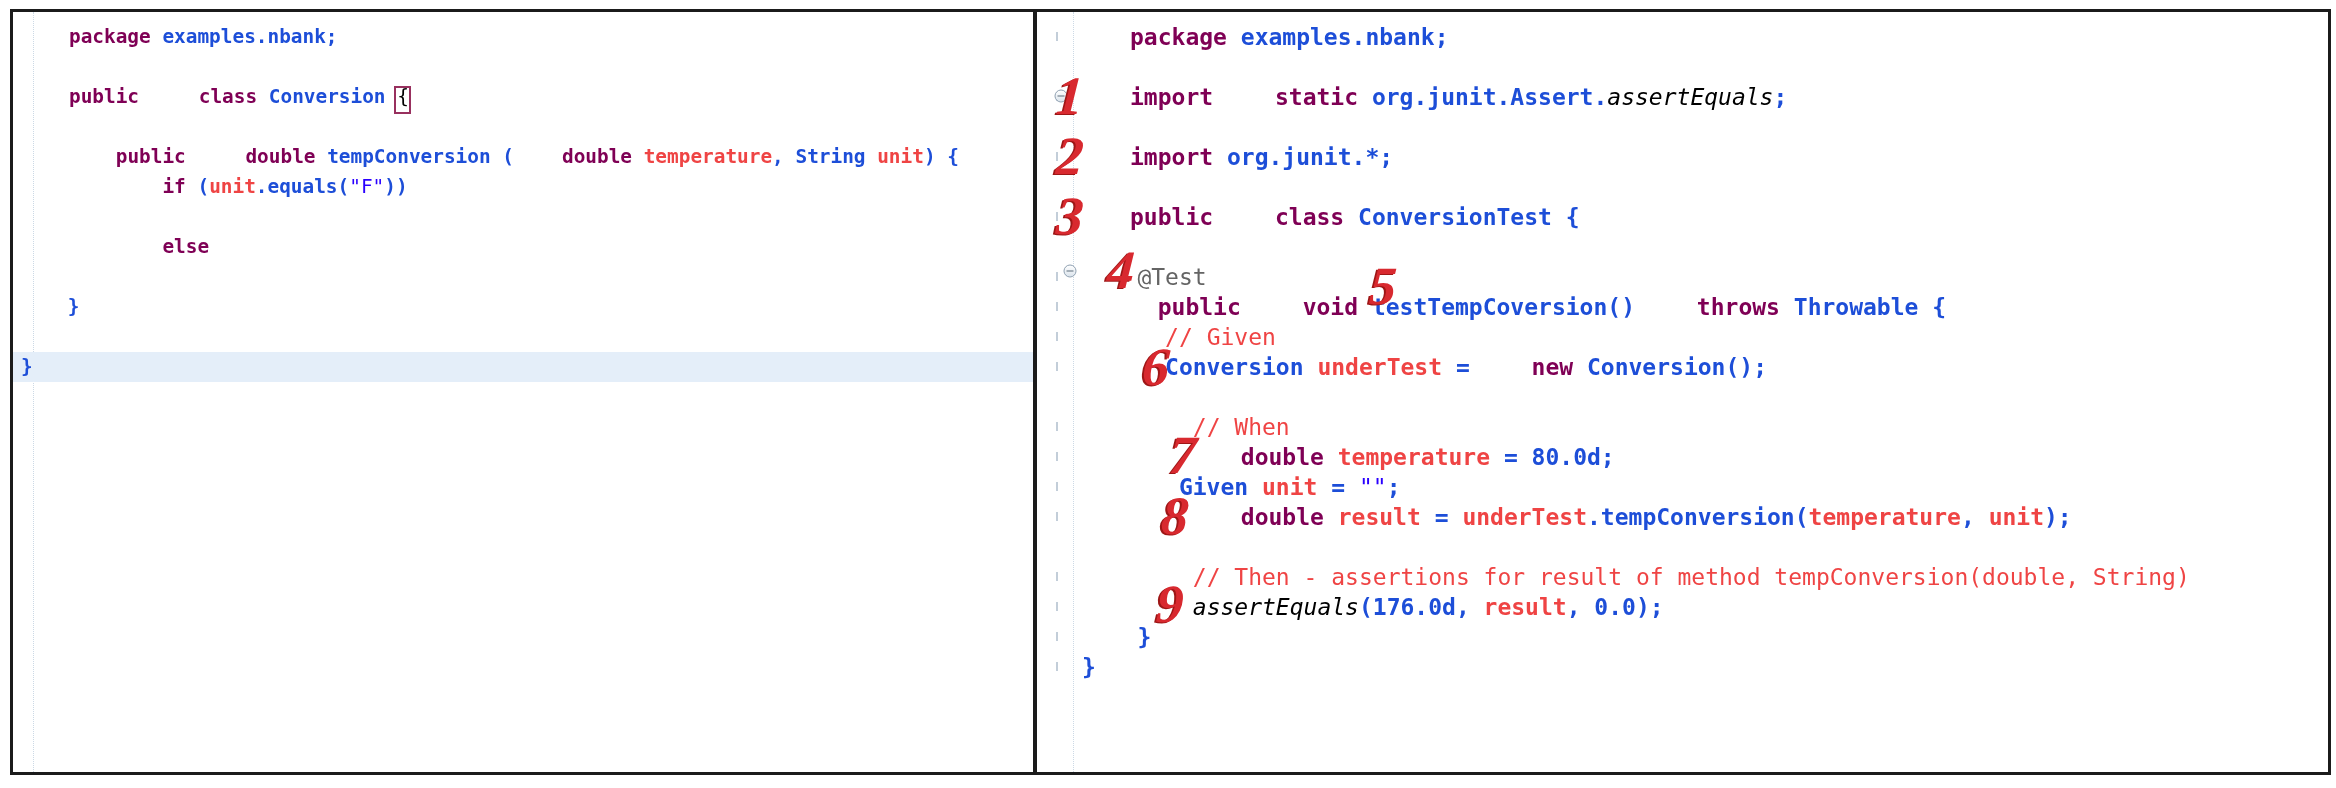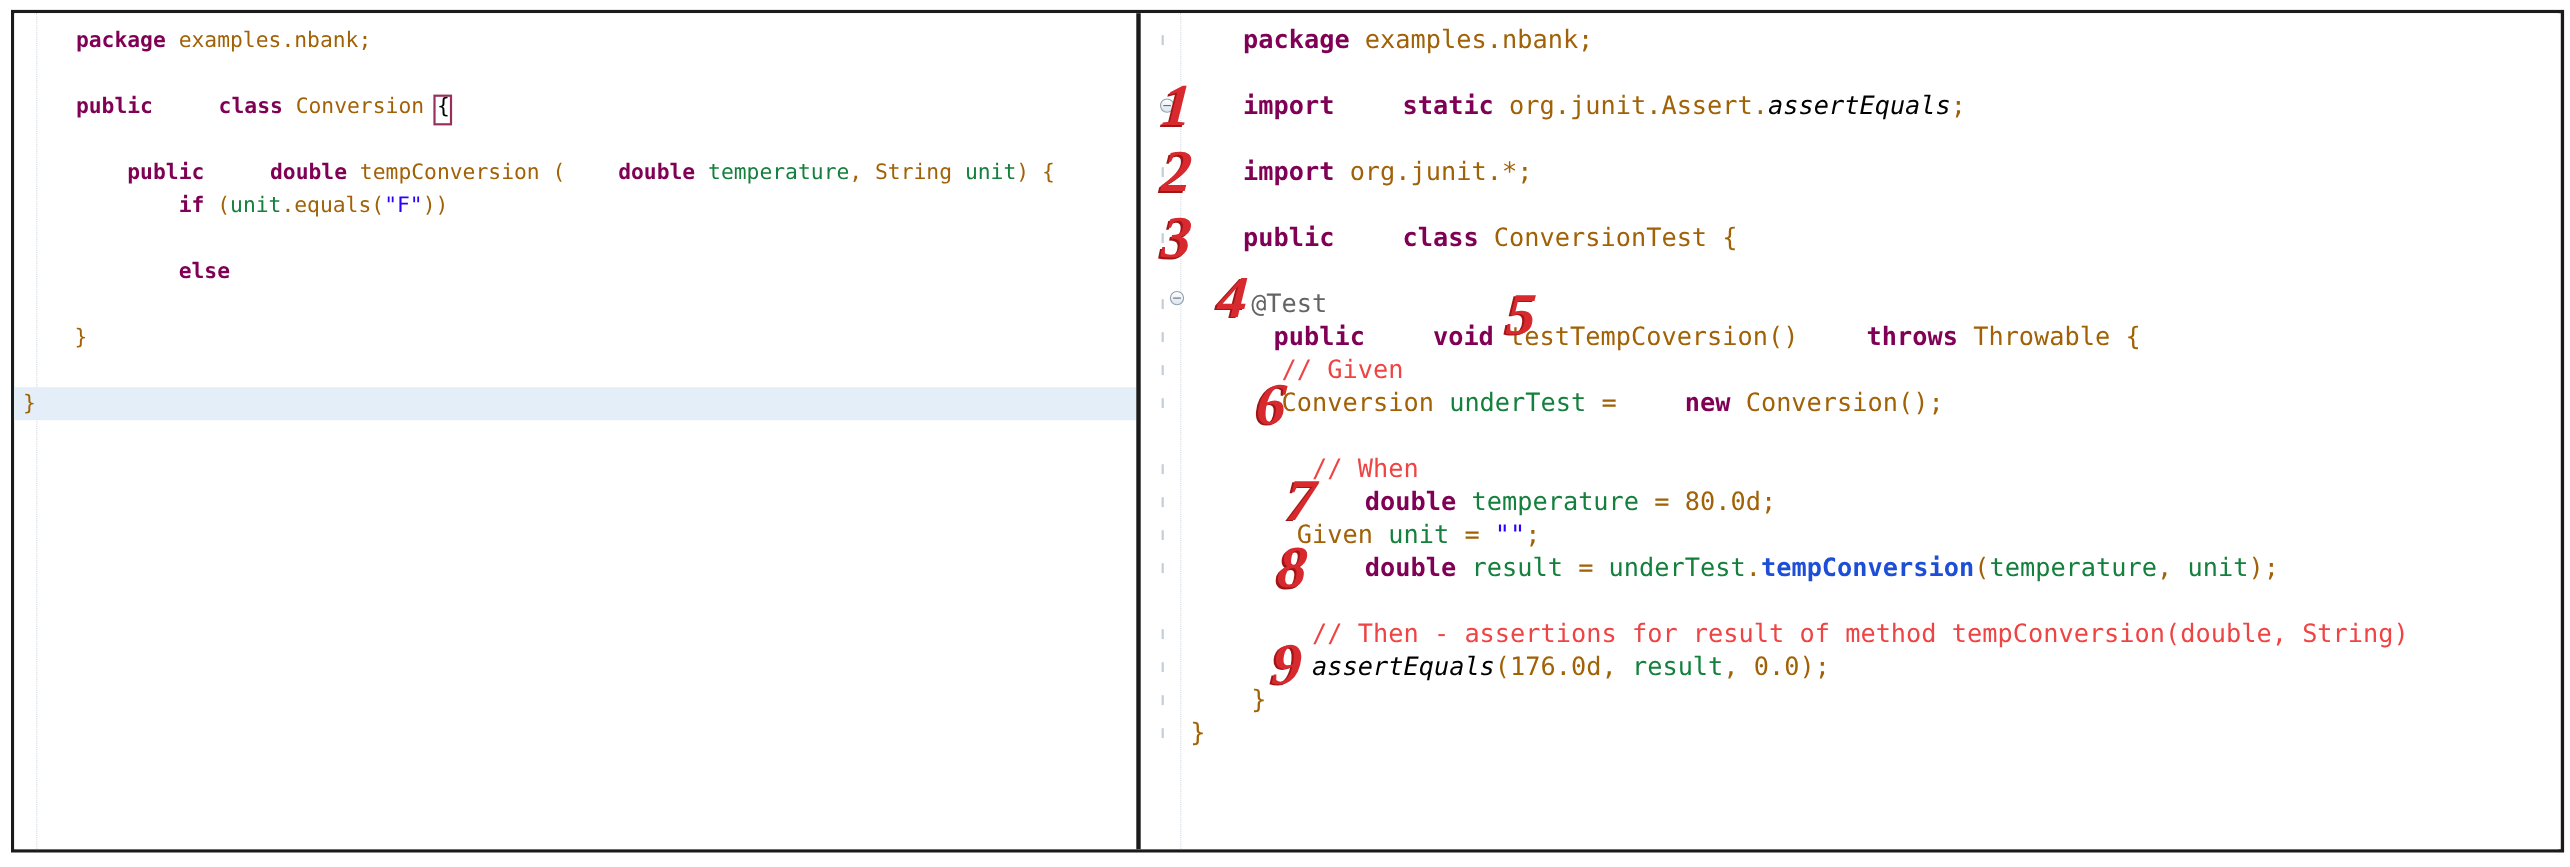--- a/index.html
+++ b/index.html
@@ -33,24 +33,24 @@
   #panel-right .margin-line{left:36px;}
   .code-line{
     position:absolute;left:0;width:100%;height:30px;line-height:30px;
     white-space:pre;color:#000;
   }
   #panel-left .code-line{padding-left:8px;font-size:19.4px;}
   #panel-right .code-line{padding-left:45px;font-size:23px;}
   .code-line.hl{background:#e4eef9;}
   
   .tk-kw{color:#7f0055;font-weight:bold;margin-left:48px;}
-  .tk-pl{color:#a16207;}
+  .tk-pl{color:#1d4ed8;font-weight:bold;}
   .tk-str{color:#2a00ff;}
   .tk-com{color:#ef4444;}
-  .tk-var{color:#15803d;}
+  .tk-var{color:#ef4444;font-weight:bold;}
   .tk-ann{color:#646464;}
   .tk-it{color:#000000;font-style:italic;}
   .tk-bm{color:#1d4ed8;font-weight:bold;}
   .tk-box{position:relative;}
   .tk-box::after{
     content:"";position:absolute;left:-3px;top:1px;
     width:13px;height:24px;border:2px solid #98305e;
   }
   .gutter-dash{
     position:absolute;left:19px;width:2px;height:9px;

